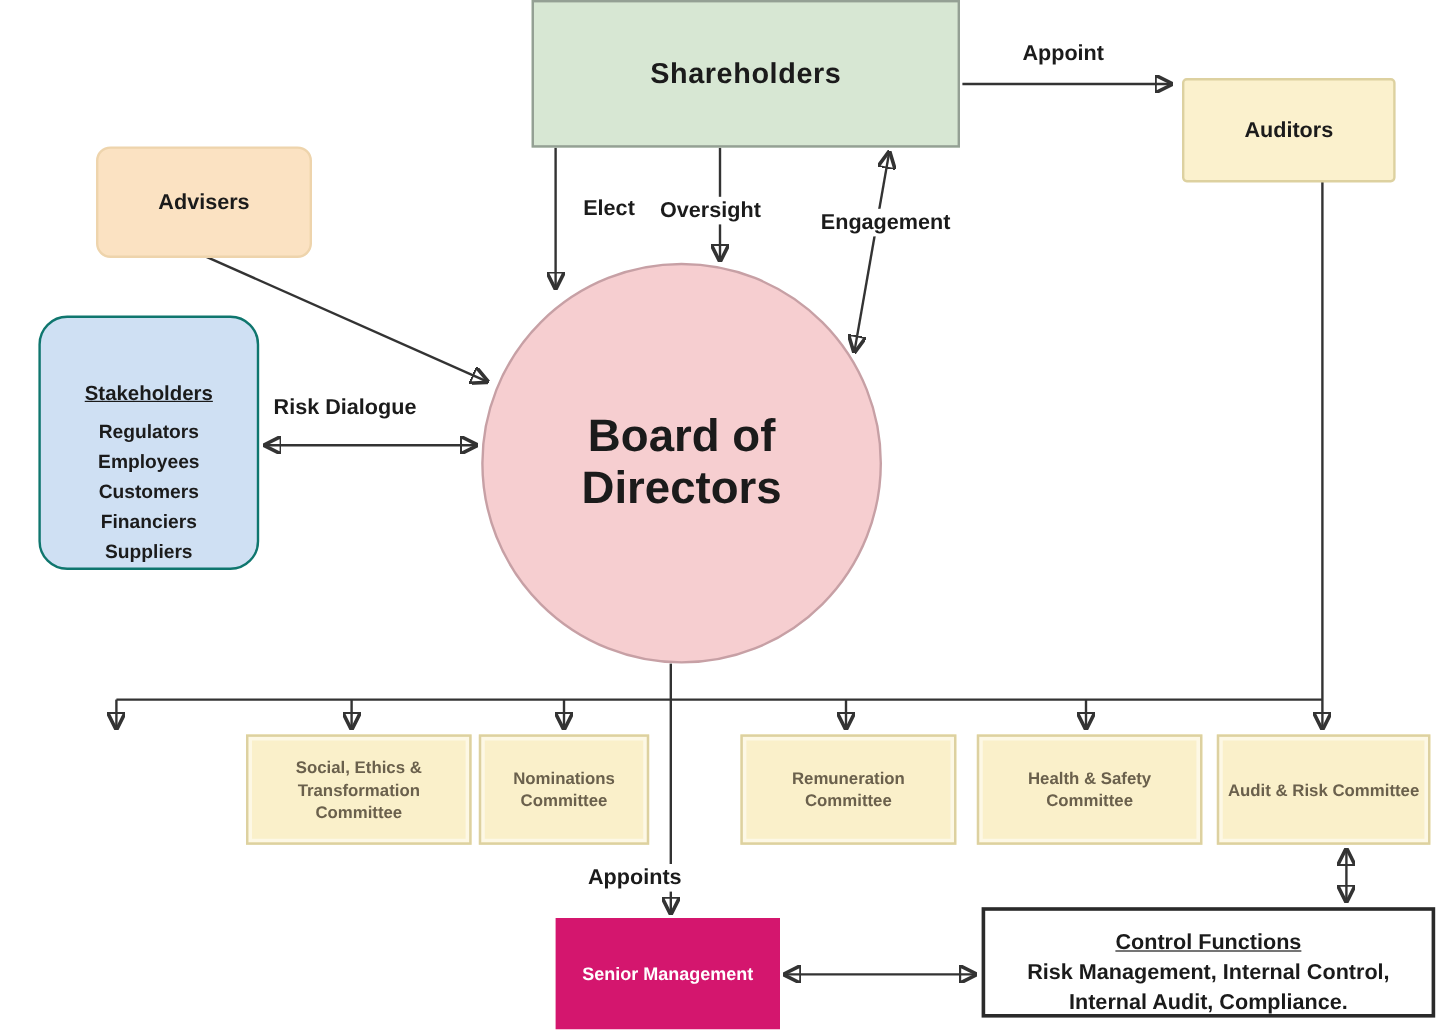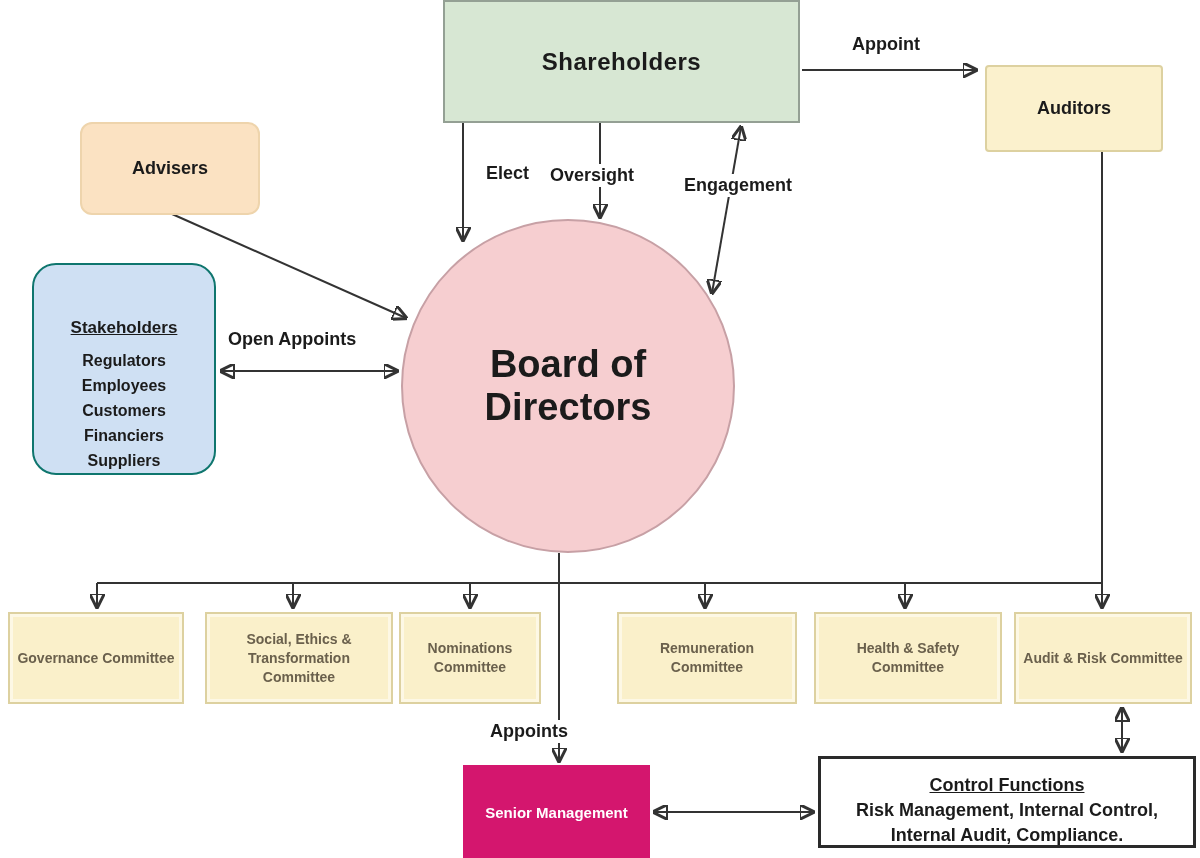--- a/index.html
+++ b/index.html
@@ -153,23 +153,20 @@
     <span class="sh-item">Employees</span>
     <span class="sh-item">Customers</span>
     <span class="sh-item">Financiers</span>
     <span class="sh-item">Suppliers</span>
   </div>
 
   <div class="node board">
     <span>Board of Directors</span>
   </div>
 
-  <div class="node committee committee-1">
-    <span>Governance Committee</span>
-  </div>
   <div class="node committee committee-2">
     <span>Social, Ethics &amp; Transformation Committee</span>
   </div>
   <div class="node committee committee-3">
     <span>Nominations Committee</span>
   </div>
   <div class="node committee committee-4">
     <span>Remuneration Committee</span>
   </div>
   <div class="node committee committee-5">
@@ -186,16 +183,16 @@
   <div class="node control-functions">
     <span class="cf-title">Control Functions</span>
     <span>Risk Management, Internal Control,</span>
     <span>Internal Audit, Compliance.</span>
   </div>
 
   <div class="edge-label lbl-appoint">Appoint</div>
   <div class="edge-label lbl-elect">Elect</div>
   <div class="edge-label lbl-oversight">Oversight</div>
   <div class="edge-label lbl-engagement">Engagement</div>
-  <div class="edge-label lbl-open-dialogue">Open Appoints</div>
+  <div class="edge-label lbl-open-dialogue">Risk Dialogue</div>
   <div class="edge-label lbl-appoints">Appoints</div>
 
 </div>
 
 </body></html>

